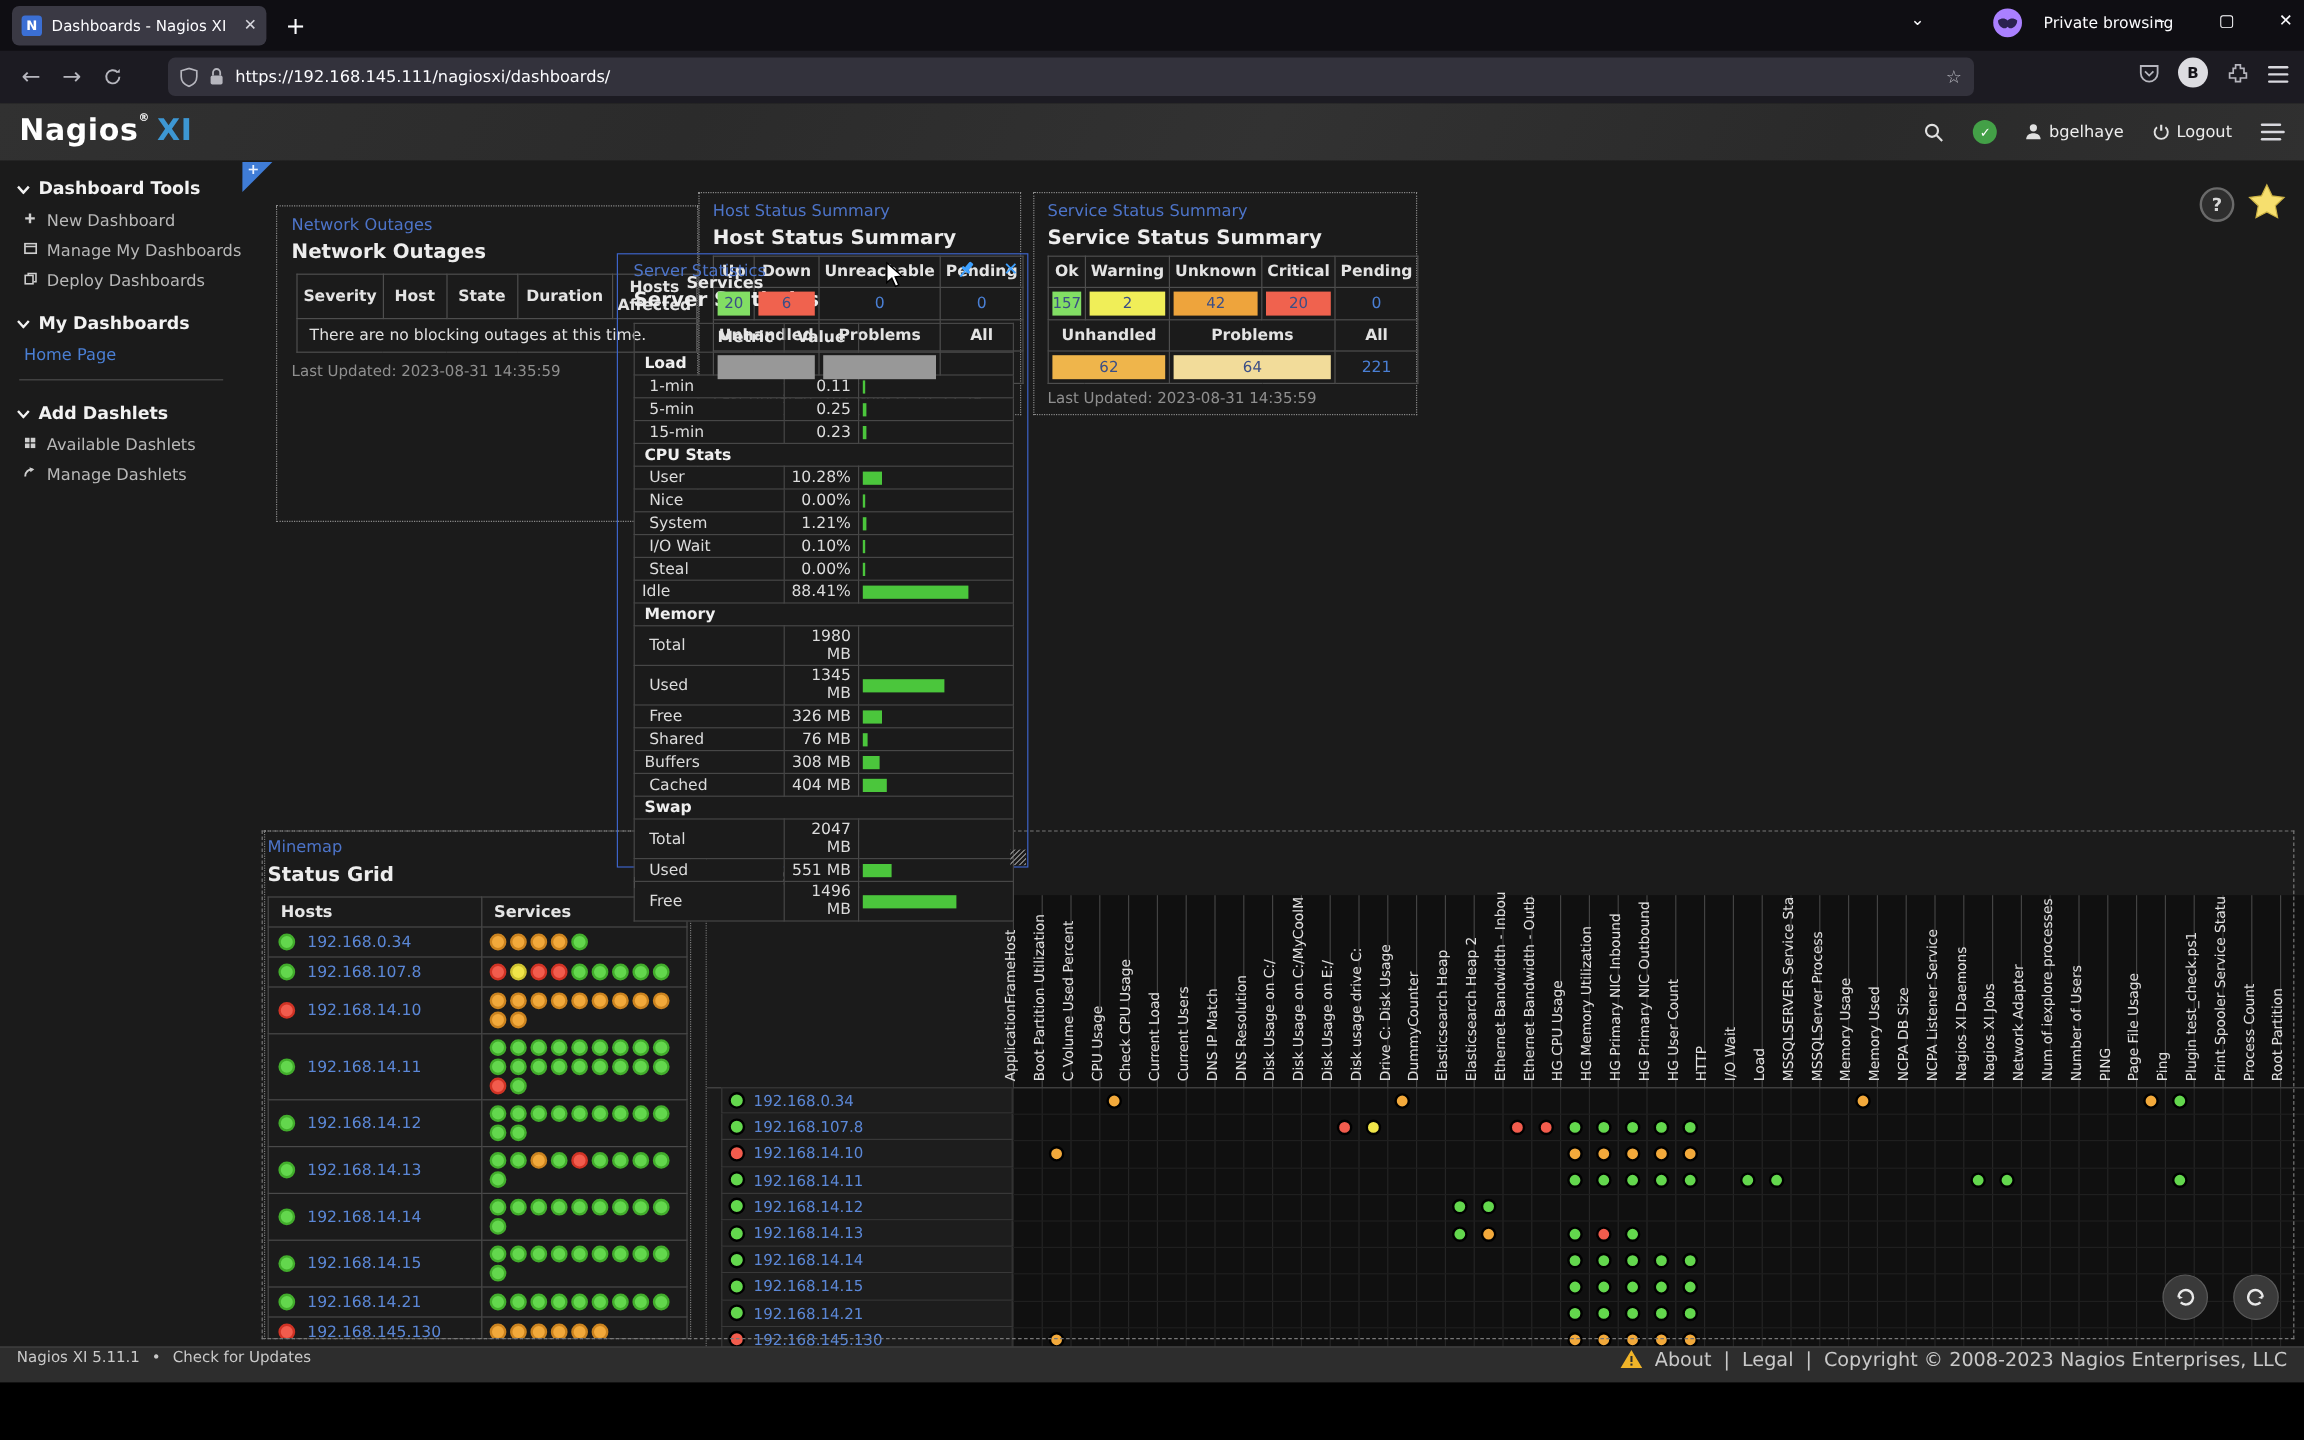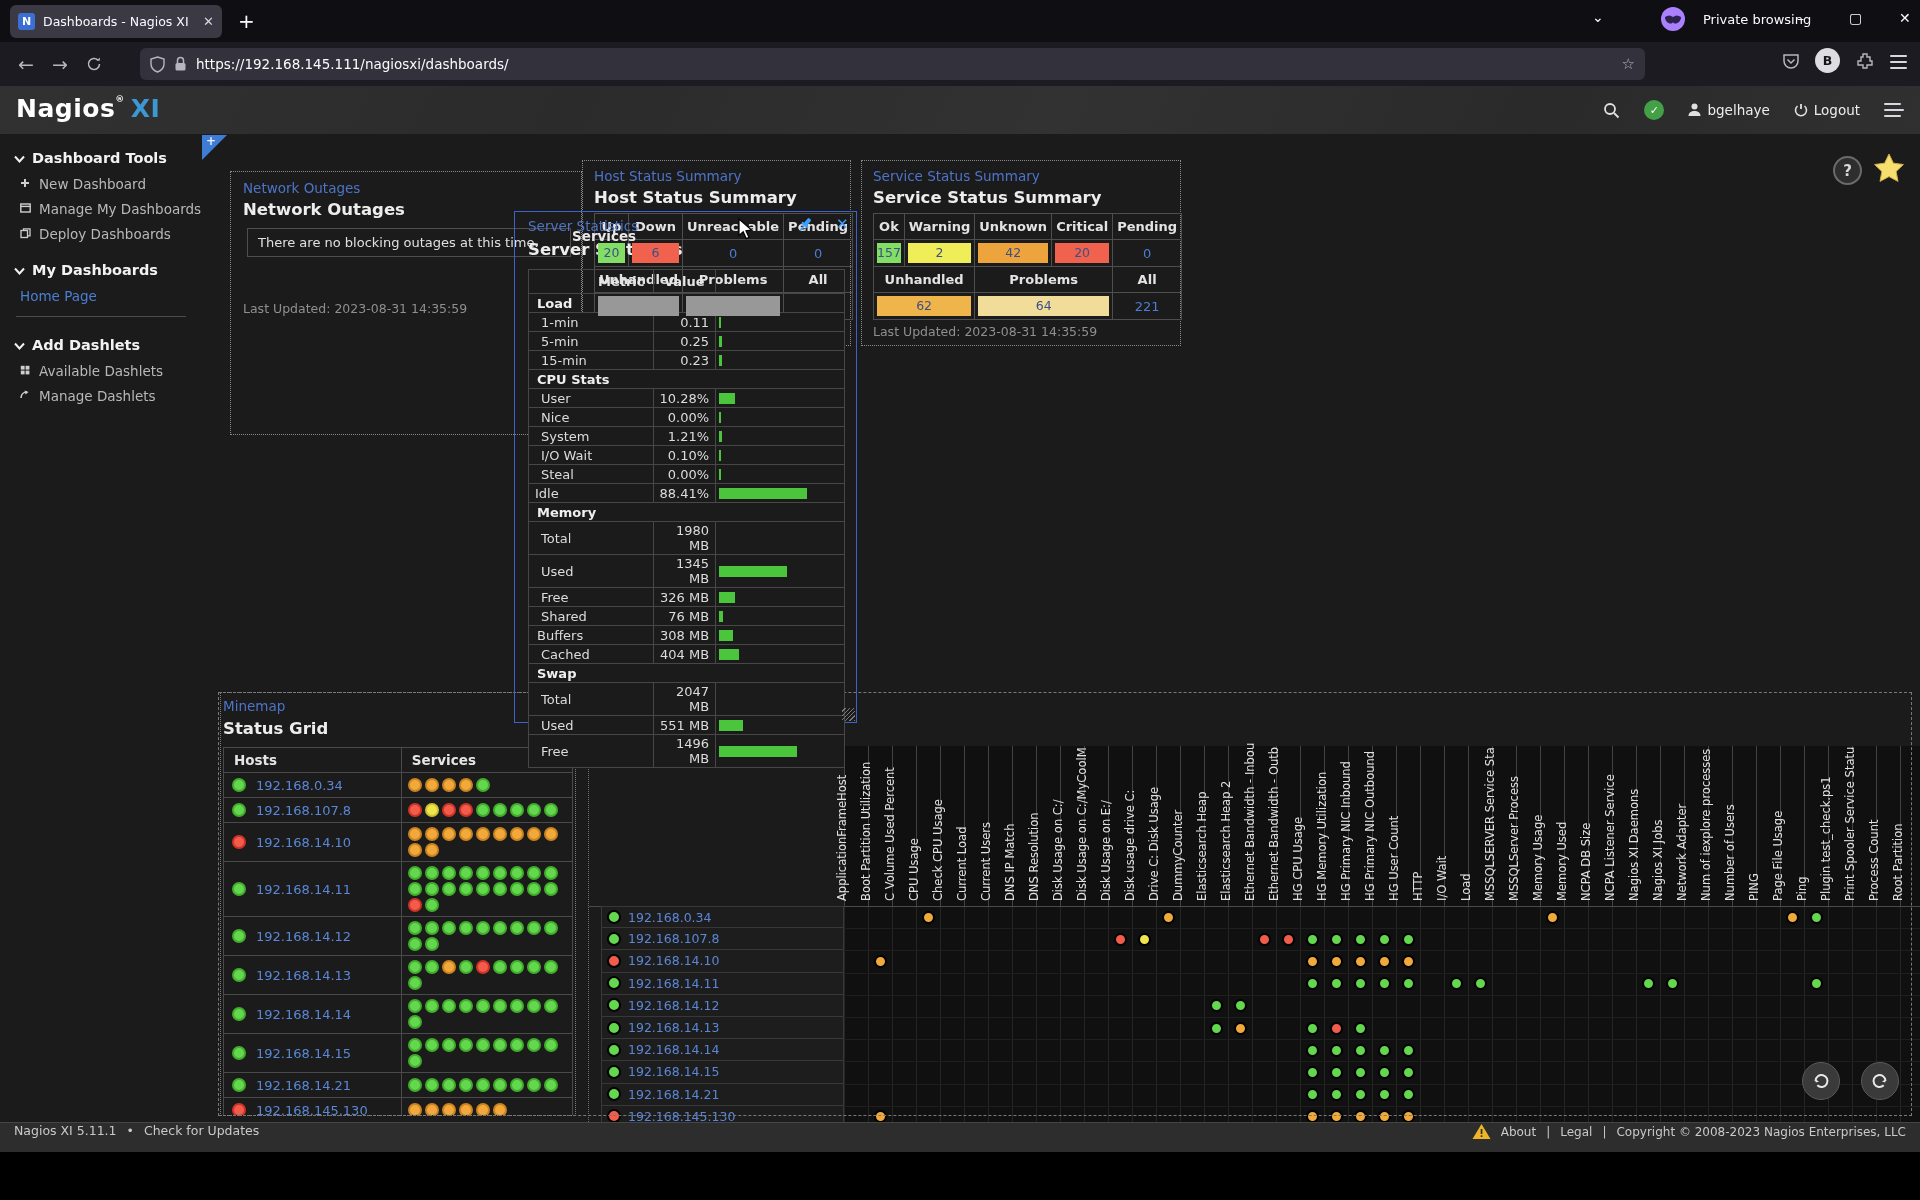--- a/index.html
+++ b/index.html
@@ -116,21 +116,21 @@
   .hs-close{color:#3da0ff;font-size:15px;font-weight:bold;}
   .help-circle{position:absolute;left:1833px;top:156px;width:29px;height:29px;border-radius:50%;background:#2e2e2e;border:2px solid #6a6a6a;color:#d8d8d8;font-weight:bold;font-size:15px;display:flex;align-items:center;justify-content:center;z-index:30;}
   .fav-star{position:absolute;left:1872px;top:152px;z-index:30;}
   .round-btn{position:absolute;width:38px;height:38px;border-radius:50%;background:#3a3a3a;border:1px solid #5a5a5a;display:flex;align-items:center;justify-content:center;z-index:30;}
 
   .ss-lastupd{position:absolute;left:527px;top:728px;color:#8f8f8f;font-size:12.5px;z-index:8;}
   .sg-heading{position:absolute;left:12px;top:4px;color:#ededed;font-size:16.5px;font-weight:bold;}
 
   .footerbar{position:absolute;left:0;top:1122px;width:100%;height:30px;background:#2d2d2d;border-top:1px solid #454545;z-index:90;display:flex;align-items:flex-start;}
   .foot-left{display:flex;align-items:center;gap:10px;margin-left:14px;color:#c9c9c9;font-size:12.5px;}
-  .foot-right{position:absolute;right:14px;display:flex;align-items:center;gap:10px;color:#c9c9c9;font-size:12px;}
+  .foot-right{position:absolute;right:14px;display:flex;align-items:center;gap:10px;color:#c9c9c9;font-size:16px;}
   .cursor{position:absolute;left:738px;top:218px;z-index:100;}
 </style>
 </head>
 <body>
 
 <div class="screen">
 
   <div class="tabbar">
     <div class="tab">
       <div class="favicon">N</div>
@@ -303,20 +303,27 @@
     <div style="position:absolute;left:16px;top:56px;">
       <table class="gridtbl" id="no-table">
           <colgroup>
             <col style="width: 72px;">
             <col style="width: 55px;">
             <col style="width: 61px;">
             <col style="width: 80px;">
             <col style="width: 55px;">
           </colgroup>
           <tbody>
+            <tr>
+              <th>Severity</th>
+              <th>Host</th>
+              <th>State</th>
+              <th>Duration</th>
+              <th>Hosts Affected</th>
+            </tr>
             <tr>
               <td colspan="5" class="no-msg">There are no blocking outages at this time.</td>
             </tr>
           </tbody>
         </table>
     </div>
     <div class="d-upd" style="left:12px;top:129px;">Last Updated: 2023-08-31 14:35:59</div>
   </div>
 
   <div class="dashlet" style="left:582px;top:160px;width:269px;height:186px;">

